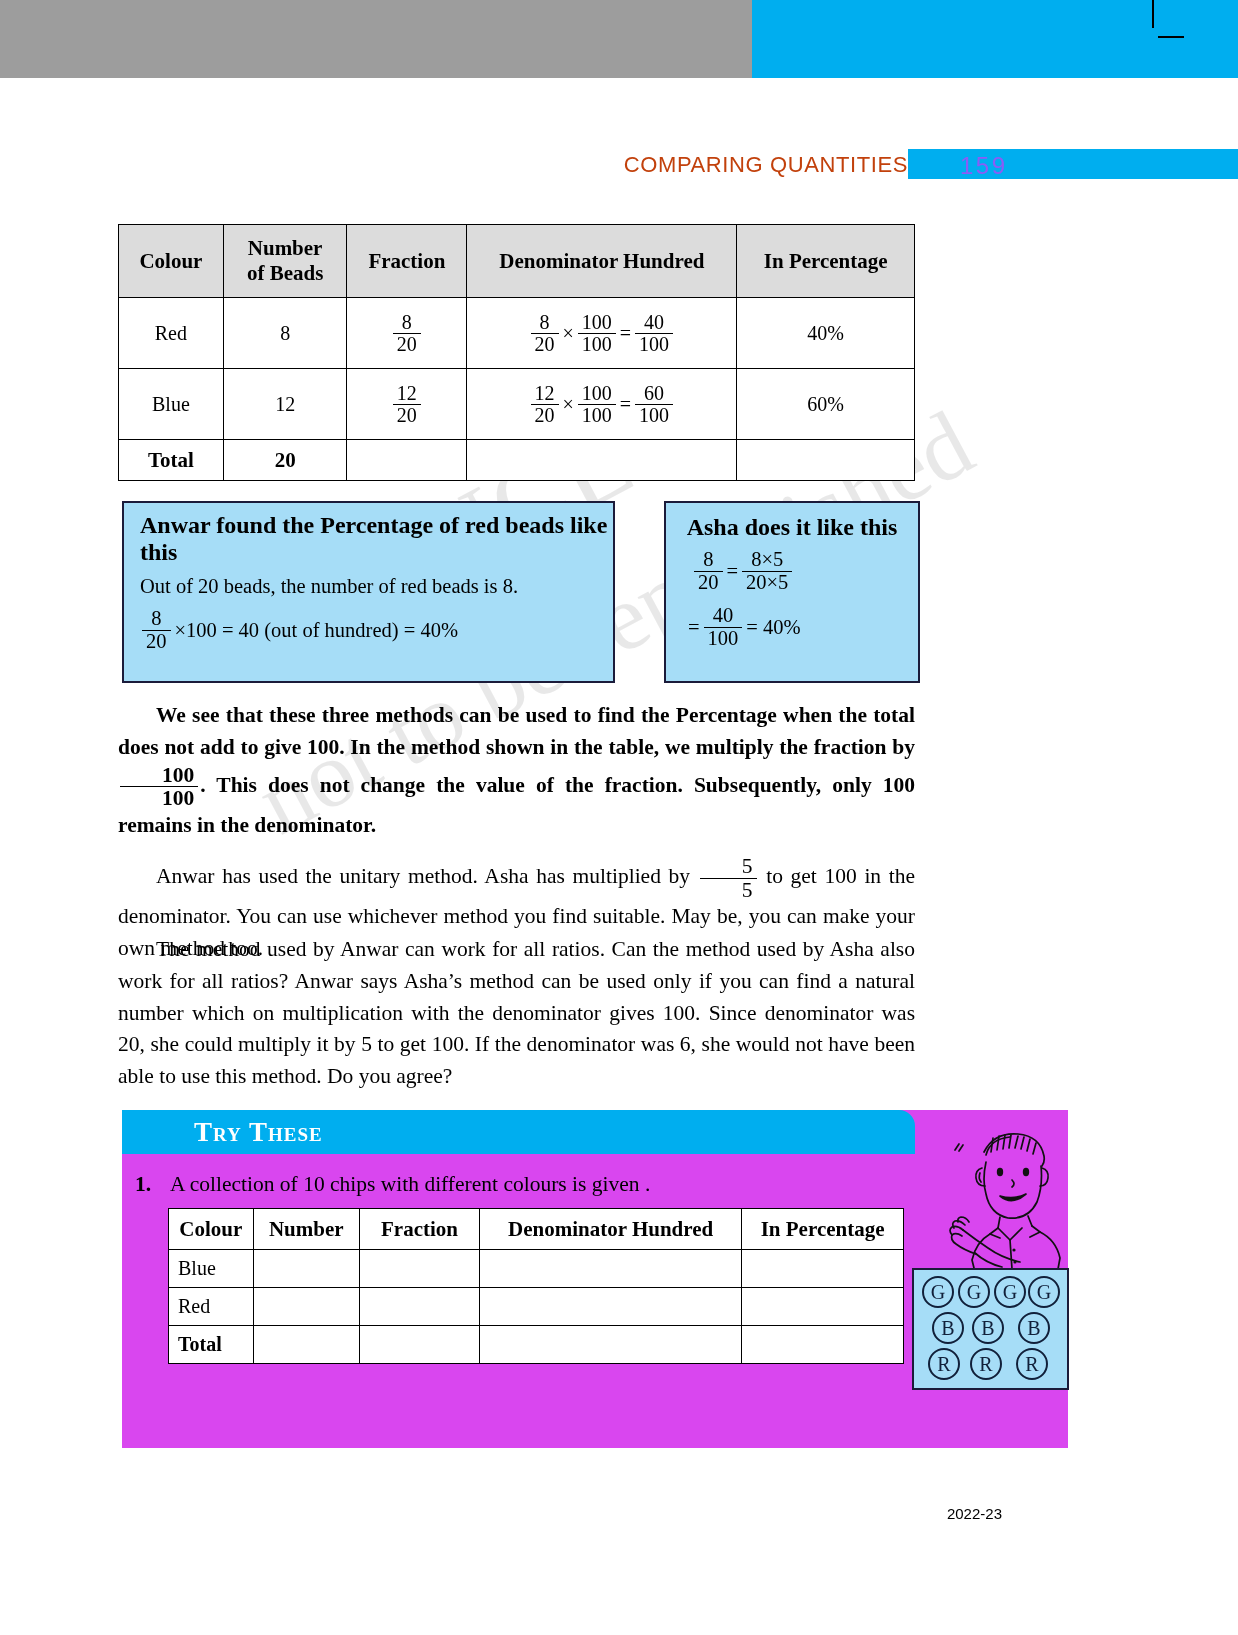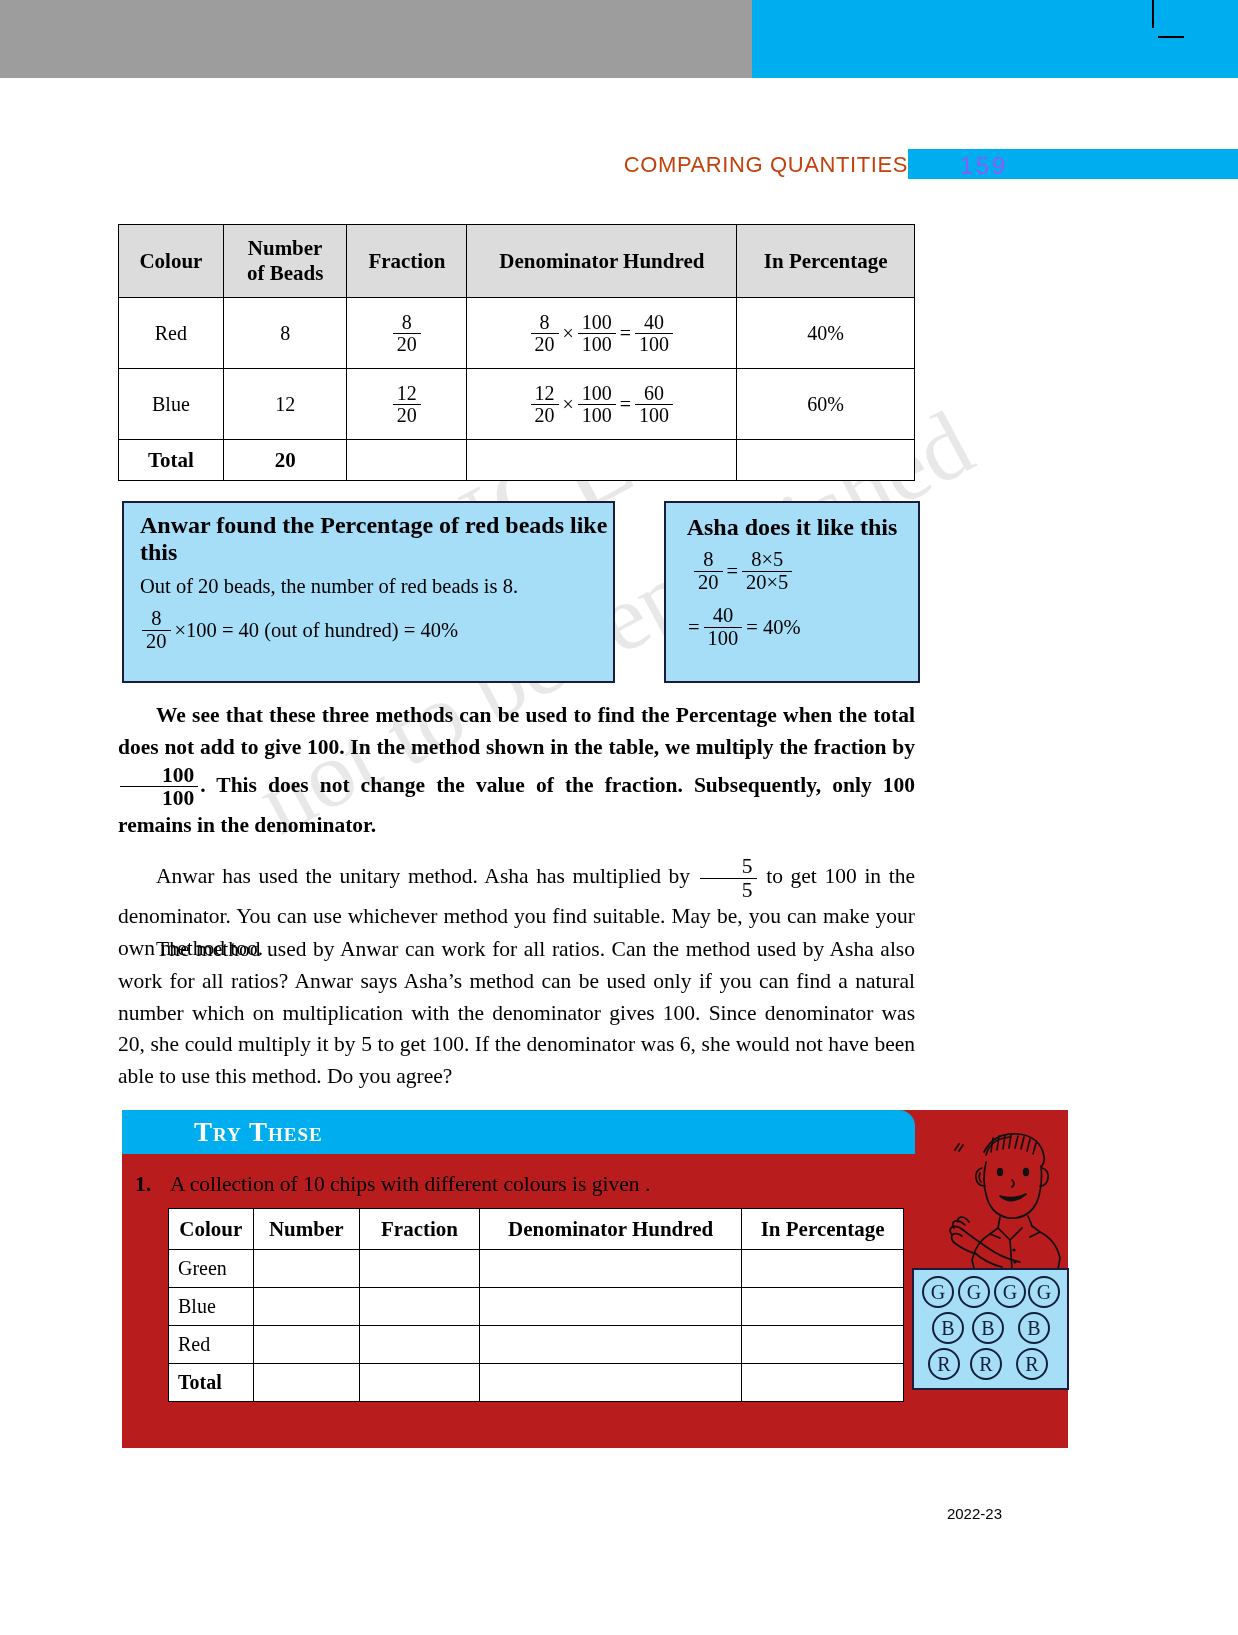--- a/index.html
+++ b/index.html
@@ -191,21 +191,21 @@
 
   #para1 { top: 700px; font-weight: bold; }
   #para2 { top: 855px; }
   #para3 { top: 934px; }
 
   
   .try-panel {
     position: absolute;
     left: 122px; top: 1110px;
     width: 946px; height: 338px;
-    background: #b91c1c;
+    background: #d946ef;
     z-index: 10;
   }
   .try-header {
     position: absolute;
     left: 0; top: 0;
     width: 793px; height: 44px;
     background: #00aeef;
     border-top-right-radius: 16px;
   }
   .try-header-text {
@@ -498,27 +498,20 @@
       <tr>
         <td style="width:84px;">Colour</td>
         <td style="width:106px;">Number</td>
         <td style="width:120px;">Fraction</td>
         <td style="width:264px;">Denominator Hundred</td>
         <td style="width:162px;">In Percentage</td>
       </tr>
     </thead>
     <tbody>
       <tr>
-        <td>Green</td>
-        <td></td>
-        <td></td>
-        <td></td>
-        <td></td>
-      </tr>
-      <tr>
         <td>Blue</td>
         <td></td>
         <td></td>
         <td></td>
         <td></td>
       </tr>
       <tr>
         <td>Red</td>
         <td></td>
         <td></td>

